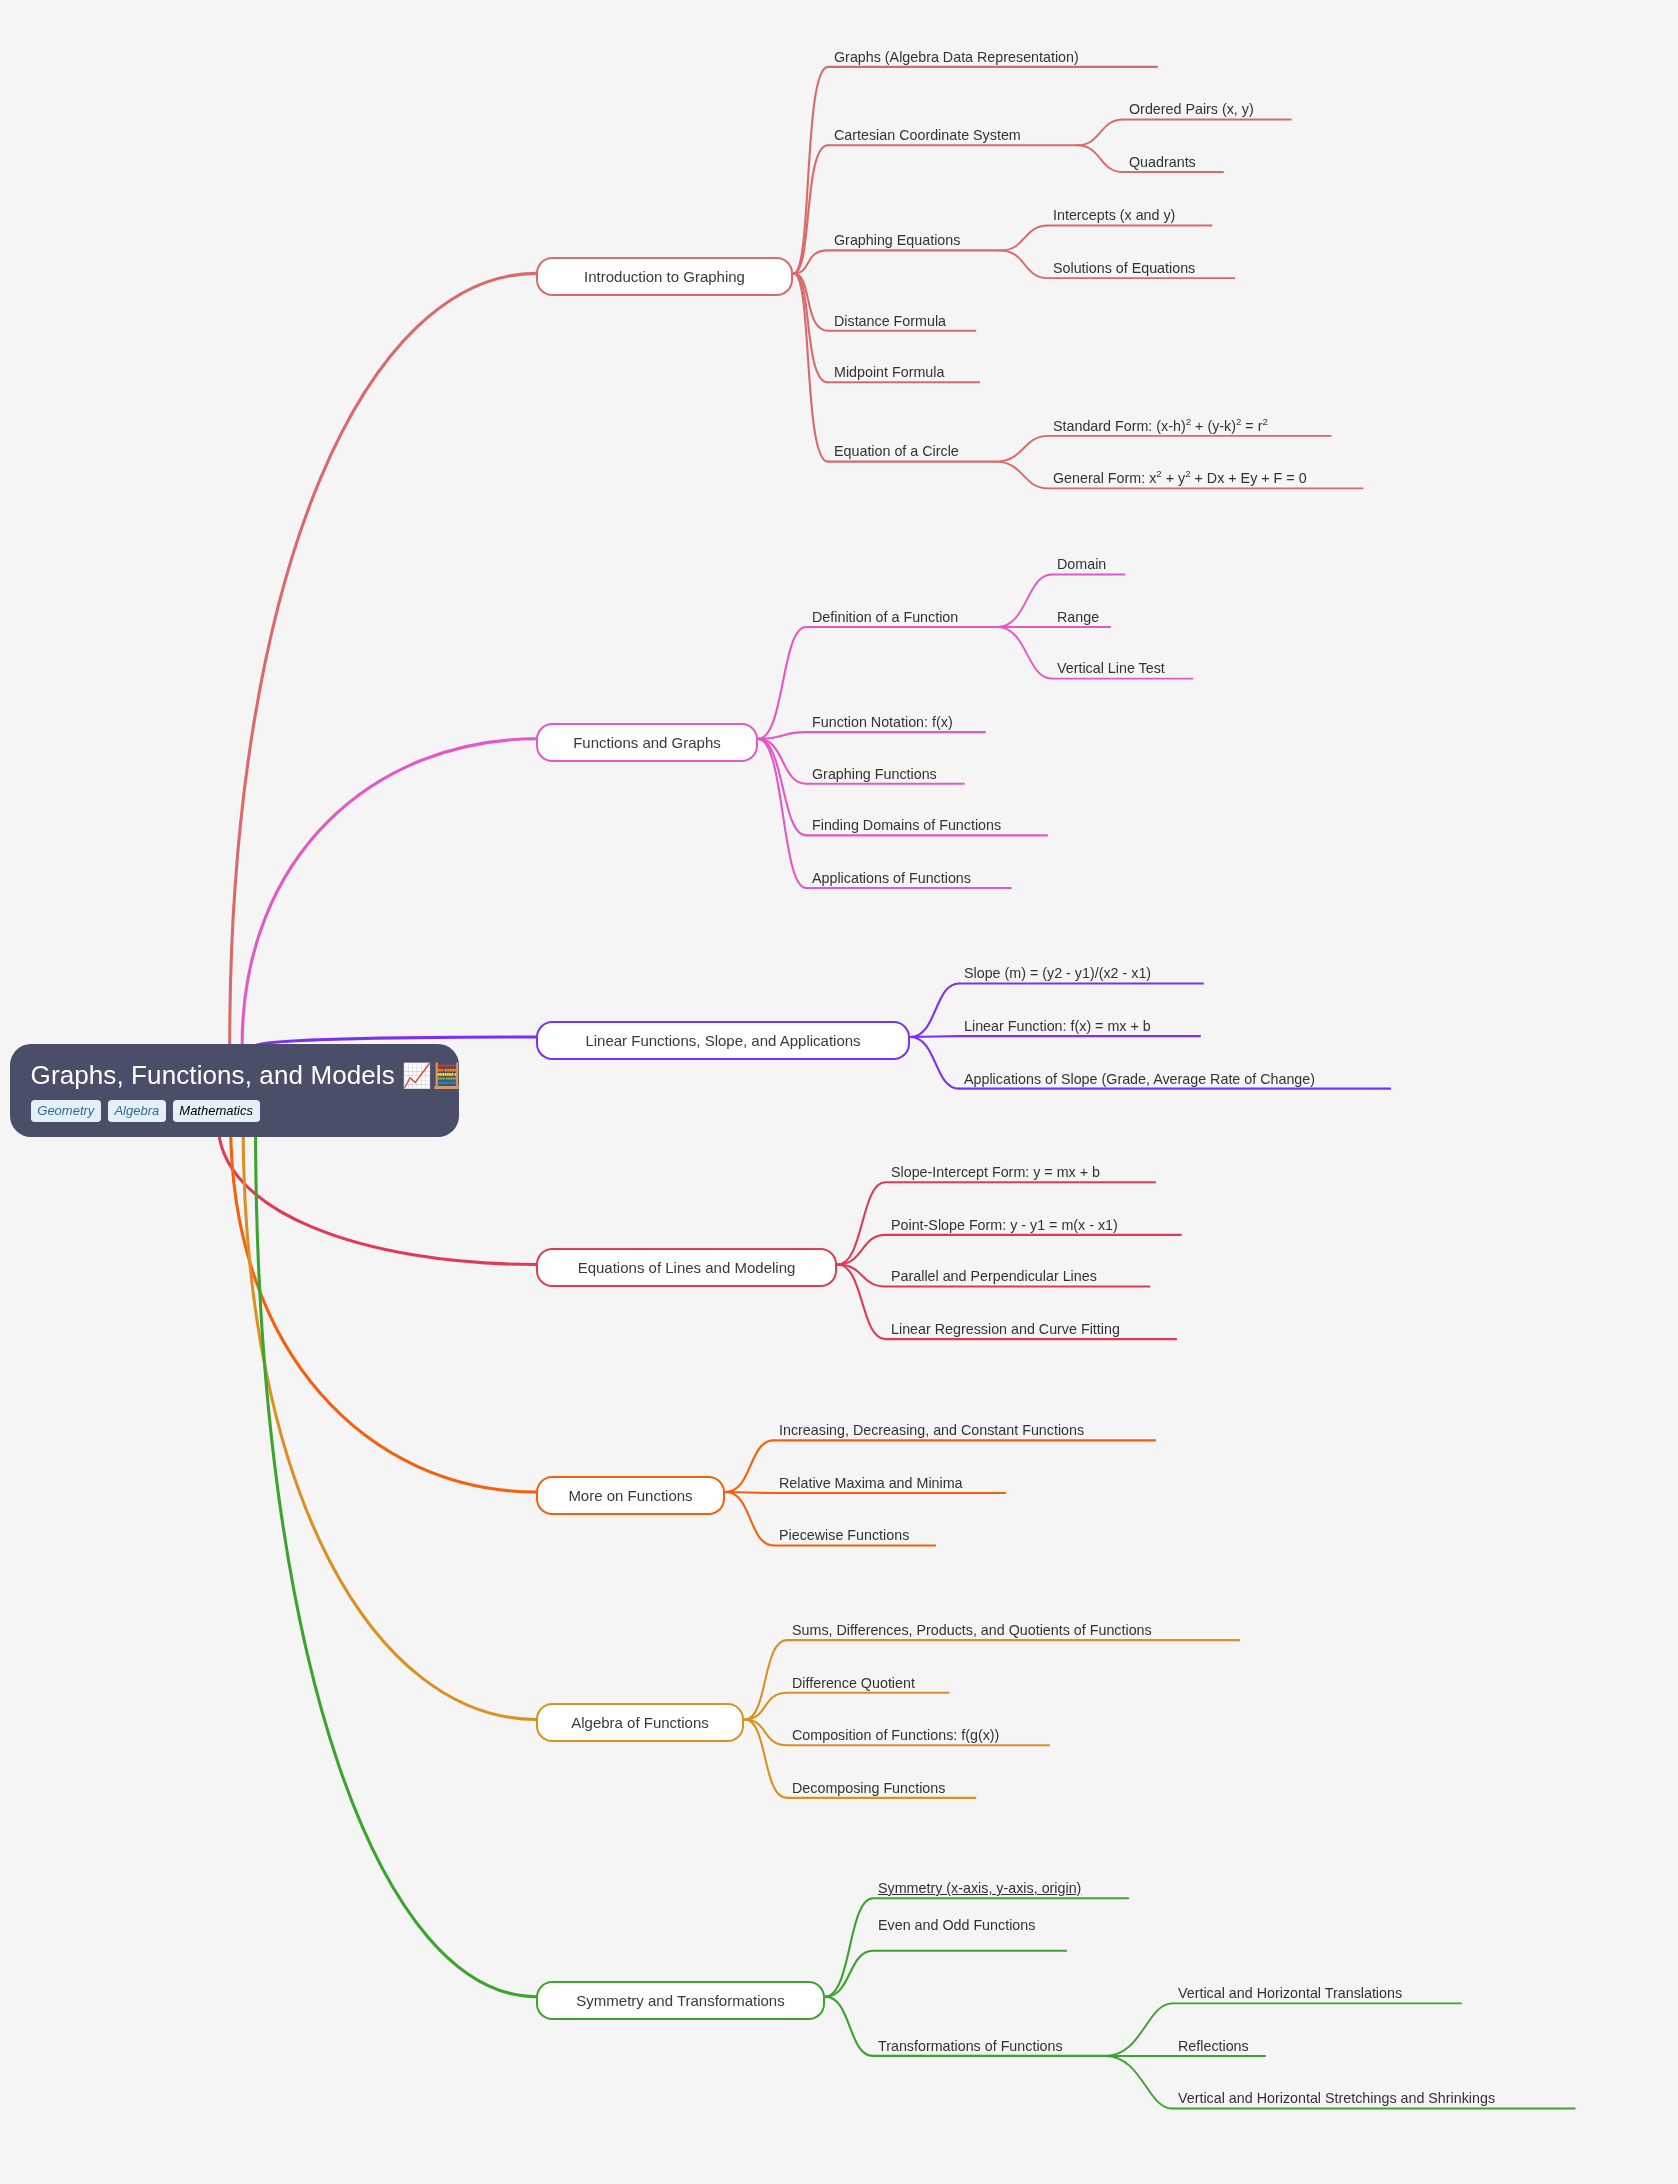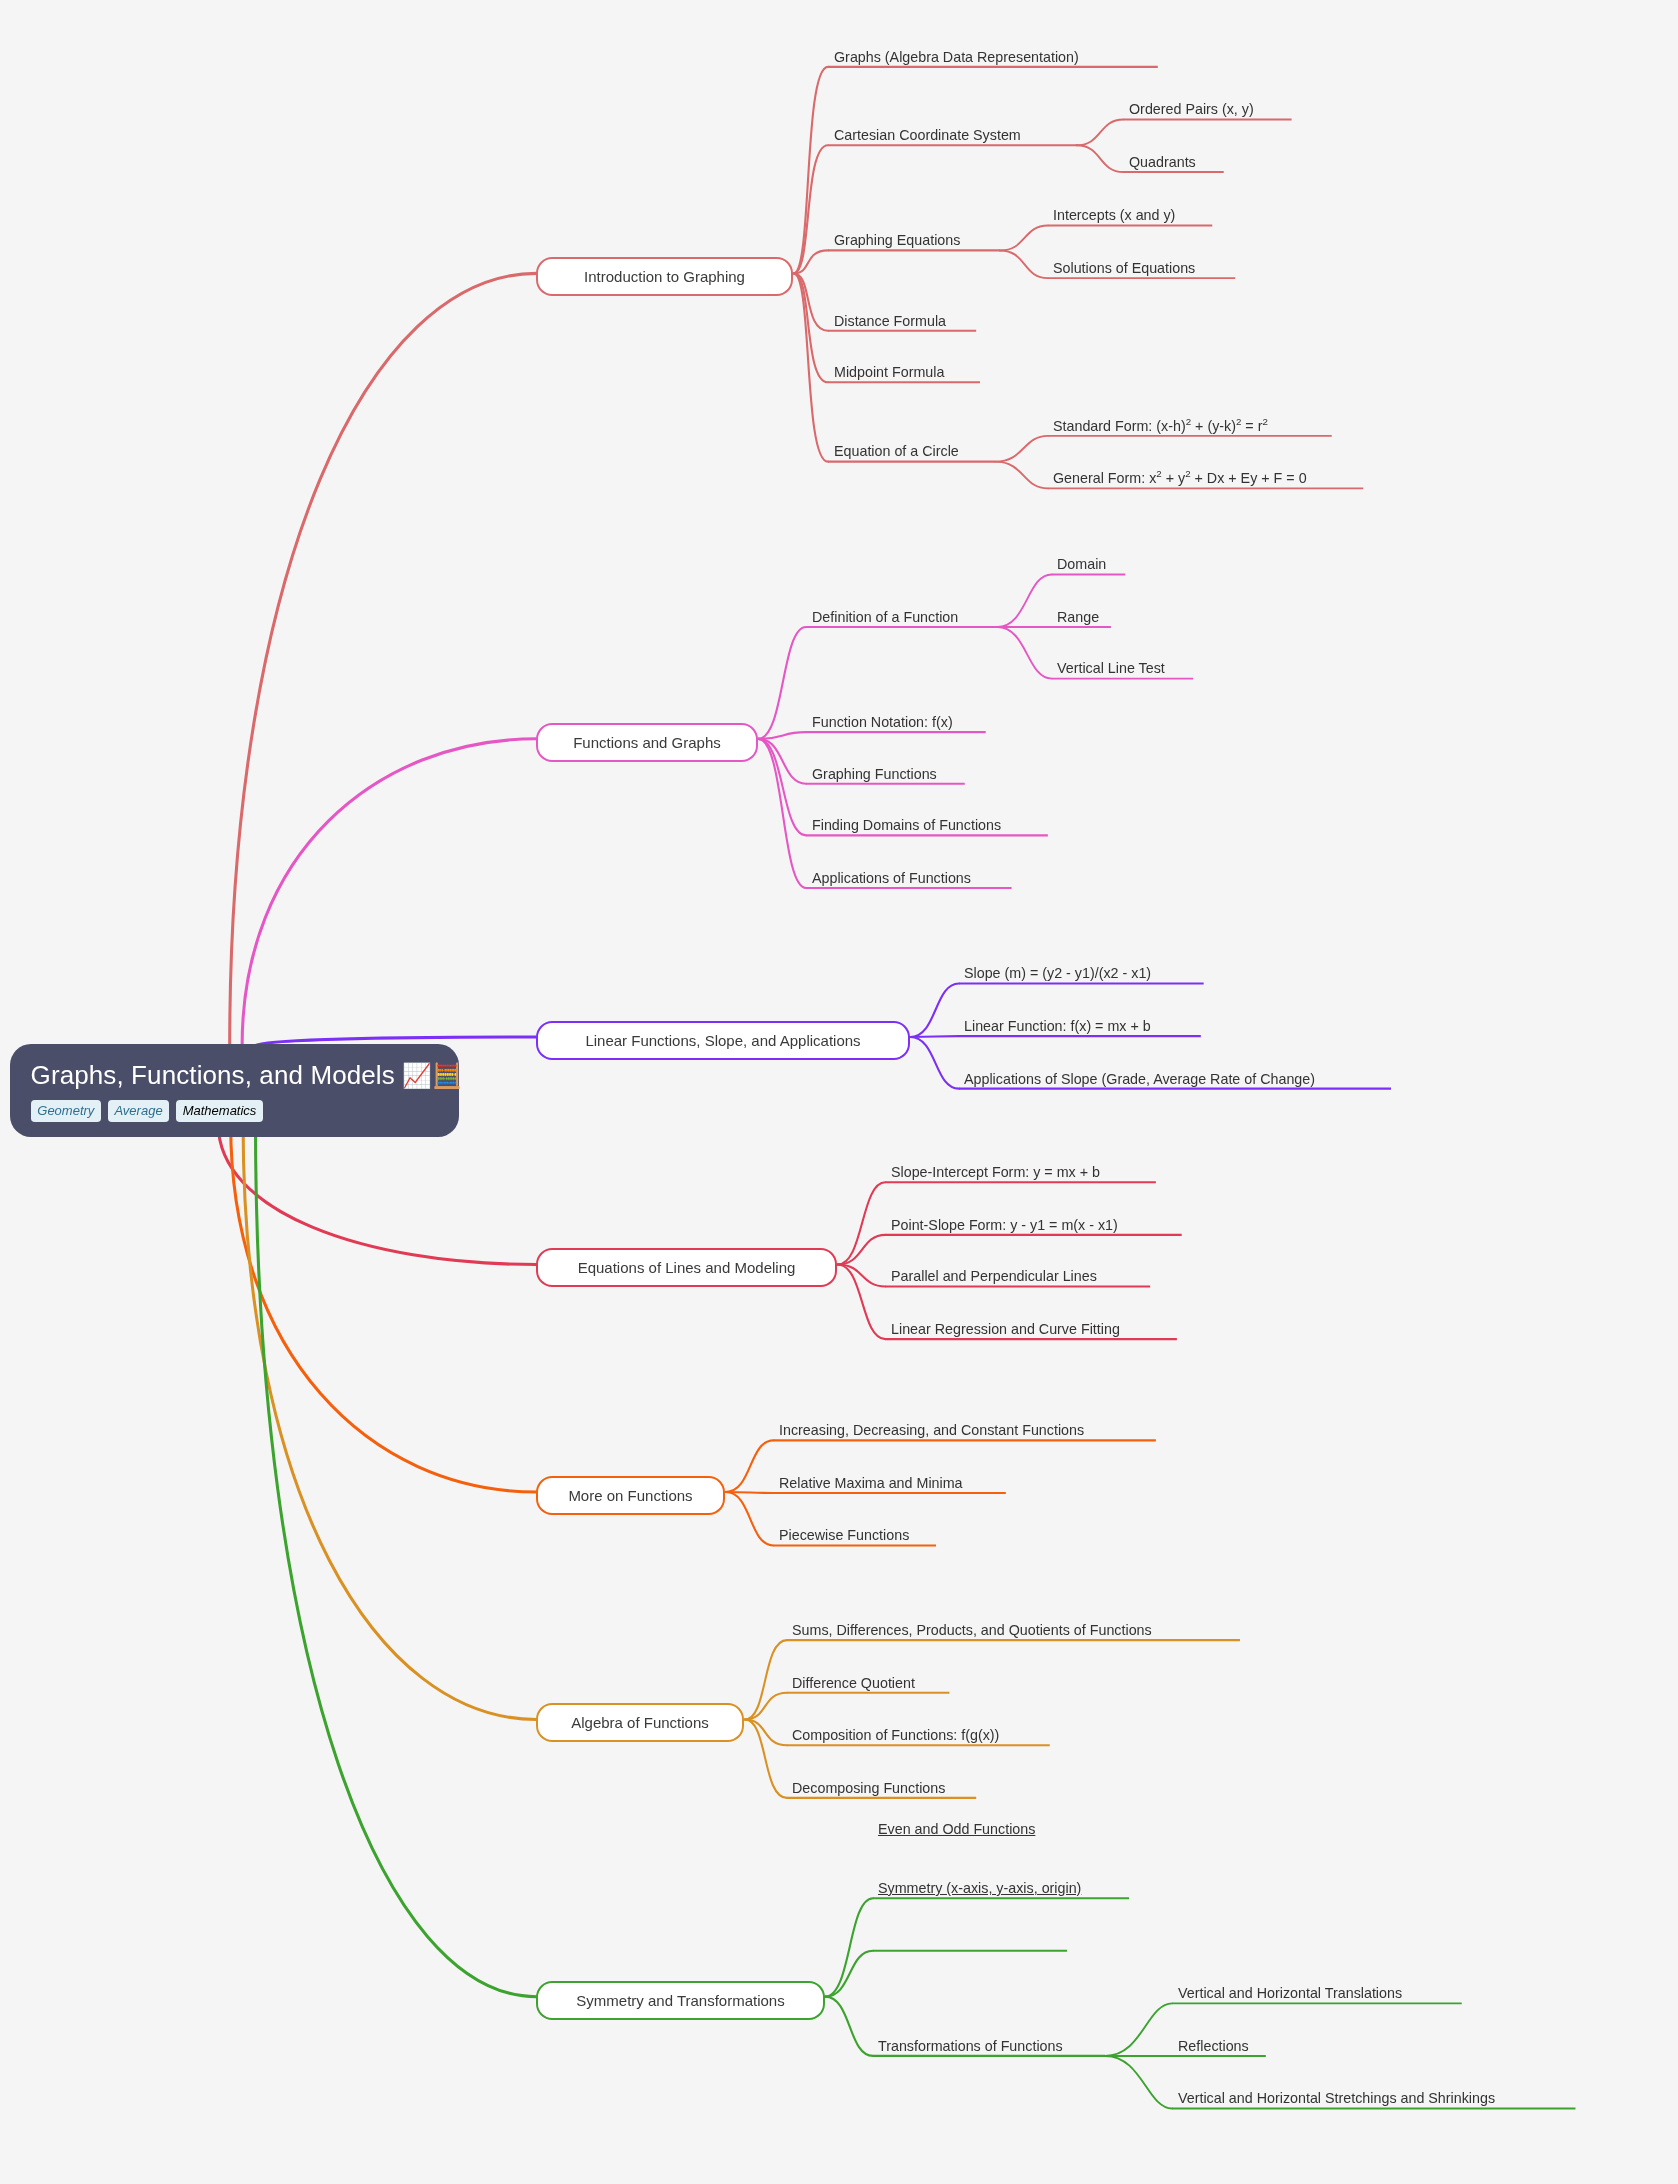--- a/index.html
+++ b/index.html
@@ -167,21 +167,21 @@
     <line x1="1226" y1="2206" x2="1648" y2="2206" stroke="#3ba32e" stroke-width="2" class="edge underline"></line>
   </svg>
 
 <div id="root-node" style="left: 9.6px; top: 1044px; width: 449px; background: rgb(74, 78, 105); color: rgb(255, 255, 255);">
   <div id="root-title">
     <span>Graphs, Functions, and Models</span>
     <span class="root-emoji">📈🧮</span>
   </div>
   <div id="root-tags">
       <span class="root-tag" style="background: rgb(227, 240, 245); color: rgb(46, 111, 142);">Geometry</span>
-      <span class="root-tag" style="background: rgb(227, 240, 245); color: rgb(46, 111, 142);">Average</span>
+      <span class="root-tag" style="background: rgb(227, 240, 245); color: rgb(46, 111, 142);">Algebra</span>
       <span class="root-tag" style="background: rgb(227, 240, 245); color: #000000;">Mathematics</span>
     </div>
 </div>
 
 <div id="nodes-layer">
     <div class="l1-node" style="left: 536px; top: 257px; width: 257px; border-color: rgb(217, 105, 107);">Introduction to Graphing</div>
     <div class="leaf-label " style="left: 834px; top: 50px;">Graphs (Algebra Data Representation)</div>
     <div class="leaf-label " style="left: 834px; top: 128px;">Cartesian Coordinate System</div>
     <div class="leaf-label l3" style="left: 1129px; top: 102px;">Ordered Pairs (x, y)</div>
     <div class="leaf-label l3" style="left: 1129px; top: 155px;">Quadrants</div>
@@ -215,19 +215,19 @@
     <div class="leaf-label " style="left: 779px; top: 1423px;">Increasing, Decreasing, and Constant Functions</div>
     <div class="leaf-label " style="left: 779px; top: 1476px;">Relative Maxima and Minima</div>
     <div class="leaf-label " style="left: 779px; top: 1528px;">Piecewise Functions</div>
     <div class="l1-node" style="left: 536px; top: 1703px; width: 208px; border-color: rgb(217, 145, 35);">Algebra of Functions</div>
     <div class="leaf-label " style="left: 792px; top: 1623px;">Sums, Differences, Products, and Quotients of Functions</div>
     <div class="leaf-label " style="left: 792px; top: 1676px;">Difference Quotient</div>
     <div class="leaf-label " style="left: 792px; top: 1728px;">Composition of Functions: f(g(x))</div>
     <div class="leaf-label " style="left: 792px; top: 1781px;">Decomposing Functions</div>
     <div class="l1-node" style="left: 536px; top: 1981px; width: 289px; border-color: rgb(59, 163, 46);">Symmetry and Transformations</div>
     <div class="leaf-label " style="left: 878px; top: 1881px; text-decoration: underline;">Symmetry (x-axis, y-axis, origin)</div>
-    <div class="leaf-label " style="left: 878px; top: 1822px; text-decoration: underline;">Even and Odd Functions</div>
+    <div class="leaf-label " style="left: 878px; top: 1918px;">Even and Odd Functions</div>
     <div class="leaf-label " style="left: 878px; top: 2039px;">Transformations of Functions</div>
     <div class="leaf-label l3" style="left: 1178px; top: 1986px;">Vertical and Horizontal Translations</div>
     <div class="leaf-label l3" style="left: 1178px; top: 2039px;">Reflections</div>
     <div class="leaf-label l3" style="left: 1178px; top: 2091px;">Vertical and Horizontal Stretchings and Shrinkings</div>
   </div>
 
 
 </body></html>

